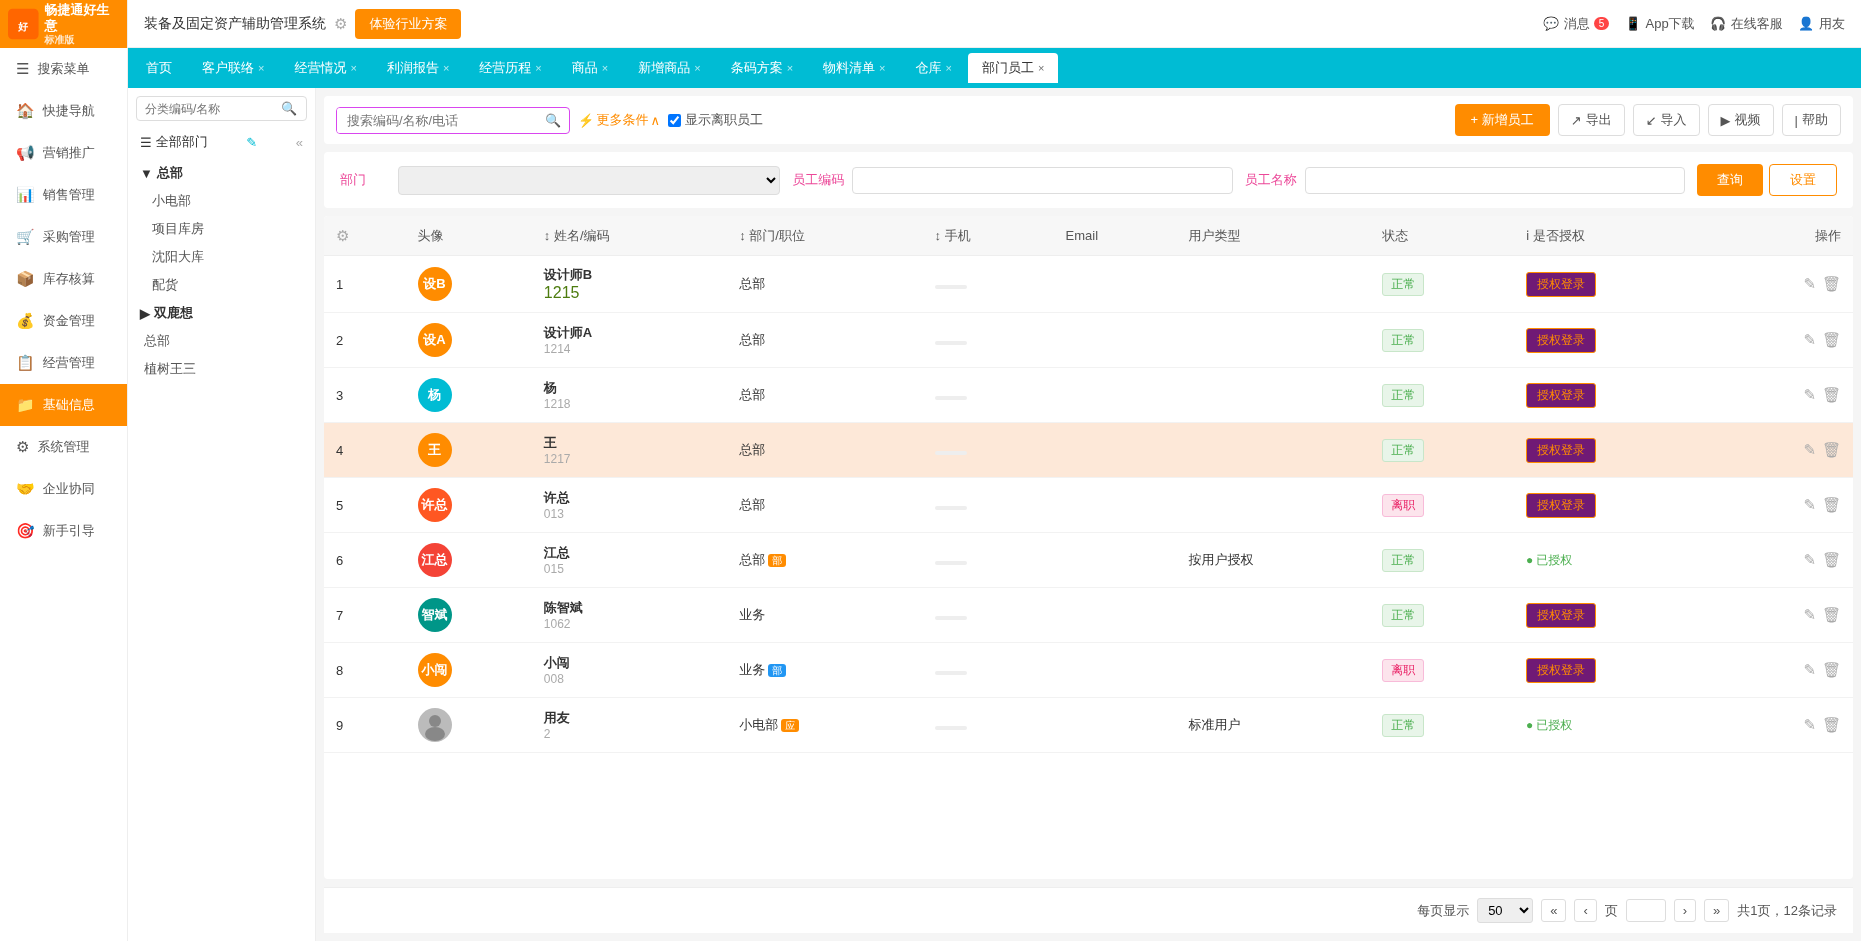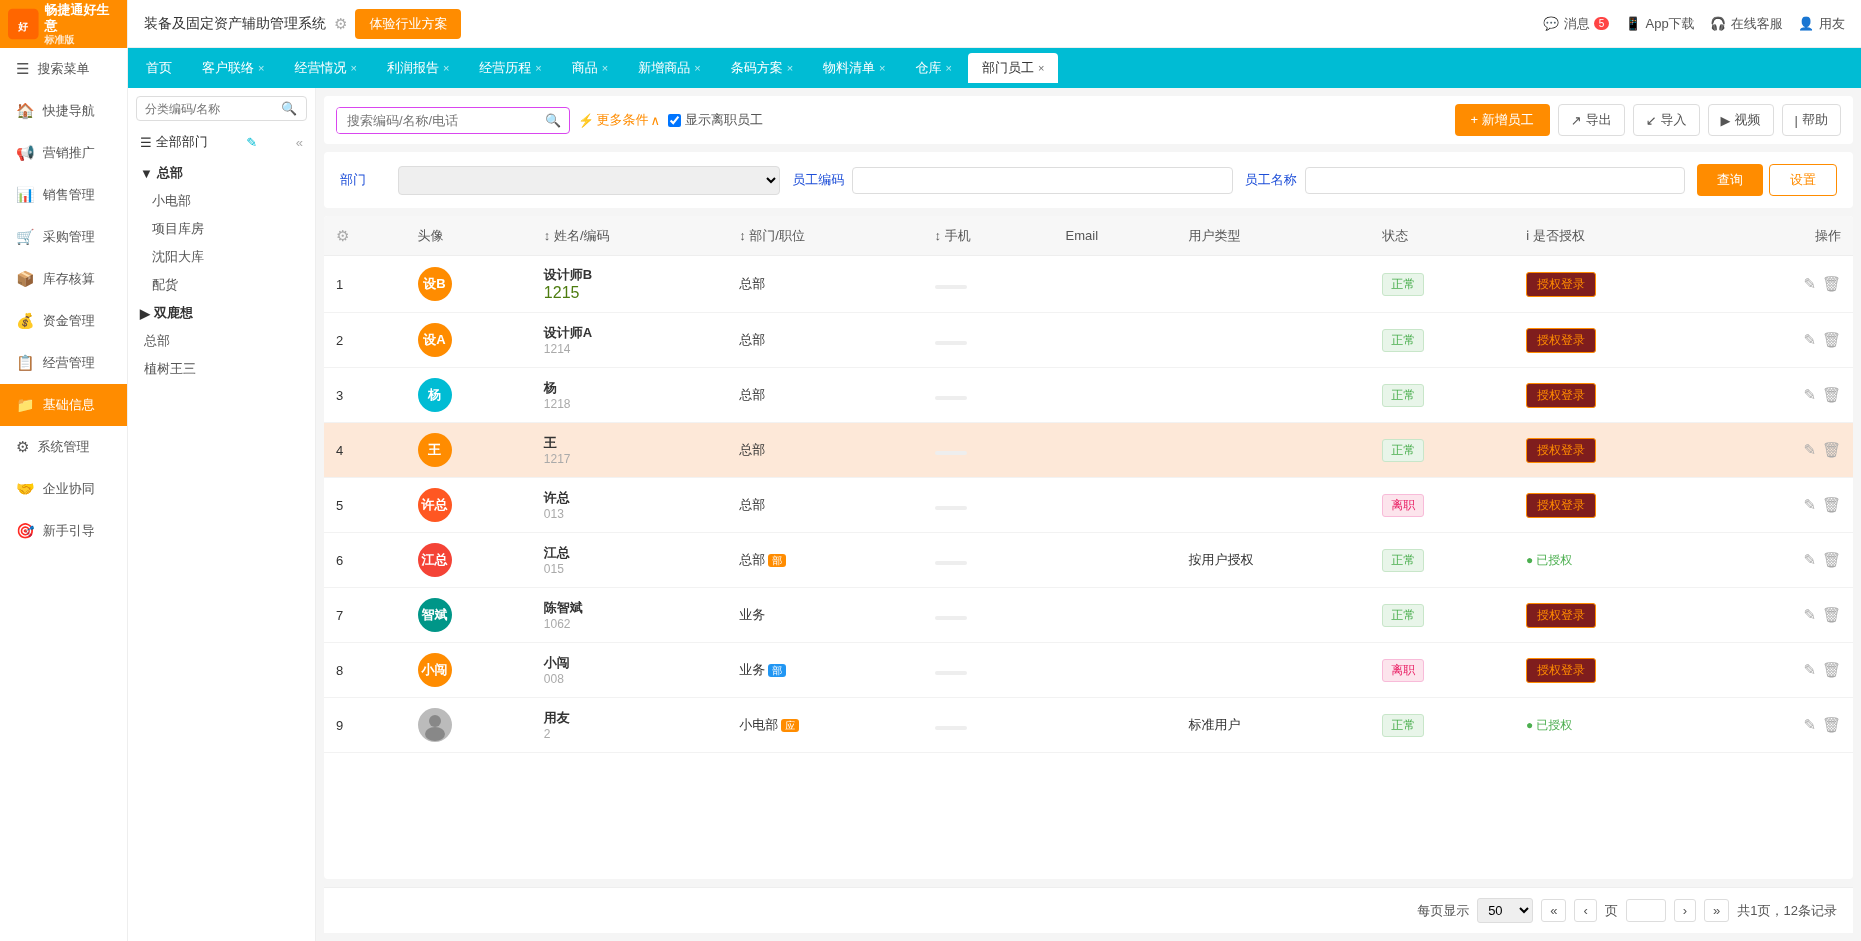--- a/index.html
+++ b/index.html
@@ -53,37 +53,37 @@
     .filter-search input { border: none; padding: 5px 10px; font-size: 13px; outline: none; }
     .filter-search-btn { background: none; border: none; padding: 5px 8px; cursor: pointer; color: #aaa; }
     .more-conditions { color: #ff8c00; cursor: pointer; font-size: 13px; display: flex; align-items: center; gap: 2px; }
     .show-resigned { display: flex; align-items: center; gap: 4px; color: #555; cursor: pointer; font-size: 13px; }
     .btn-add { background: #ff8c00; color: #fff; border: none; padding: 7px 16px; border-radius: 4px; cursor: pointer; font-size: 13px; display: flex; align-items: center; gap: 4px; }
     .btn-outline { background: #fff; border: 1px solid #ddd; color: #555; padding: 6px 12px; border-radius: 4px; cursor: pointer; font-size: 13px; display: flex; align-items: center; gap: 4px; }
 
     
     .adv-filter { background: #fff; border-radius: 4px; padding: 12px 16px; display: flex; flex-wrap: wrap; gap: 12px; align-items: center; position: relative; }
     .adv-filter-row { display: flex; align-items: center; gap: 8px; flex: 1; min-width: 250px; }
-    .adv-filter-label { color: #1d4ed8; font-size: 13px; white-space: nowrap; min-width: 50px; }
+    .adv-filter-label { color: #ec4899; font-size: 13px; white-space: nowrap; min-width: 50px; }
     .adv-filter select, .adv-filter input { border: 1px solid #ddd; border-radius: 4px; padding: 5px 10px; font-size: 13px; outline: none; flex: 1; }
     .btn-query { background: #ff8c00; color: #fff; border: none; padding: 6px 20px; border-radius: 4px; cursor: pointer; font-size: 13px; }
     .btn-set { background: #fff; border: 1px solid #ff8c00; color: #ff8c00; padding: 6px 20px; border-radius: 4px; cursor: pointer; font-size: 13px; }
 
     
     .table-container { flex: 1; background: #fff; border-radius: 4px; overflow: auto; }
     table { width: 100%; border-collapse: collapse; }
     thead tr { background: #f7f7f7; }
     th { padding: 10px 12px; text-align: left; color: #555; font-weight: normal; font-size: 13px; border-bottom: 1px solid #eee; white-space: nowrap; }
     td { padding: 10px 12px; border-bottom: 1px solid #f2f2f2; font-size: 13px; color: #333; vertical-align: middle; }
     tr.highlighted { background: #fde8d8; }
     .avatar { width: 34px; height: 34px; border-radius: 50%; display: flex; align-items: center; justify-content: center; font-size: 13px; color: #fff; font-weight: bold; }
     .status-badge { display: inline-block; padding: 2px 8px; border-radius: 3px; font-size: 12px; }
     .status-normal { background: #e8f5e9; color: #4caf50; border: 1px solid #c8e6c9; }
     .status-resigned { background: #fce4ec; color: #e91e63; border: 1px solid #f8bbd9; }
-    .btn-auth { background: #7f1d1d; border: 1px solid #ff8c00; color: #ff8c00; padding: 3px 10px; border-radius: 3px; cursor: pointer; font-size: 12px; }
+    .btn-auth { background: #701a75; border: 1px solid #ff8c00; color: #ff8c00; padding: 3px 10px; border-radius: 3px; cursor: pointer; font-size: 12px; }
     .already-auth { color: #4caf50; font-size: 12px; display: flex; align-items: center; gap: 3px; }
     .already-auth::before { content: '●'; color: #4caf50; }
     .action-btns { display: flex; gap: 6px; }
     .action-btn { background: none; border: none; cursor: pointer; color: #aaa; font-size: 15px; }
 
     
     .pagination { background: #fff; padding: 10px 16px; display: flex; align-items: center; justify-content: flex-end; gap: 8px; border-top: 1px solid #eee; font-size: 13px; color: #555; }
     .pagination span { color: #555; }
     .pagination-btn { border: 1px solid #ddd; background: #fff; padding: 3px 8px; border-radius: 3px; cursor: pointer; color: #555; }
     .pagination-input { border: 1px solid #ddd; border-radius: 3px; padding: 3px 6px; width: 40px; text-align: center; outline: none; }

